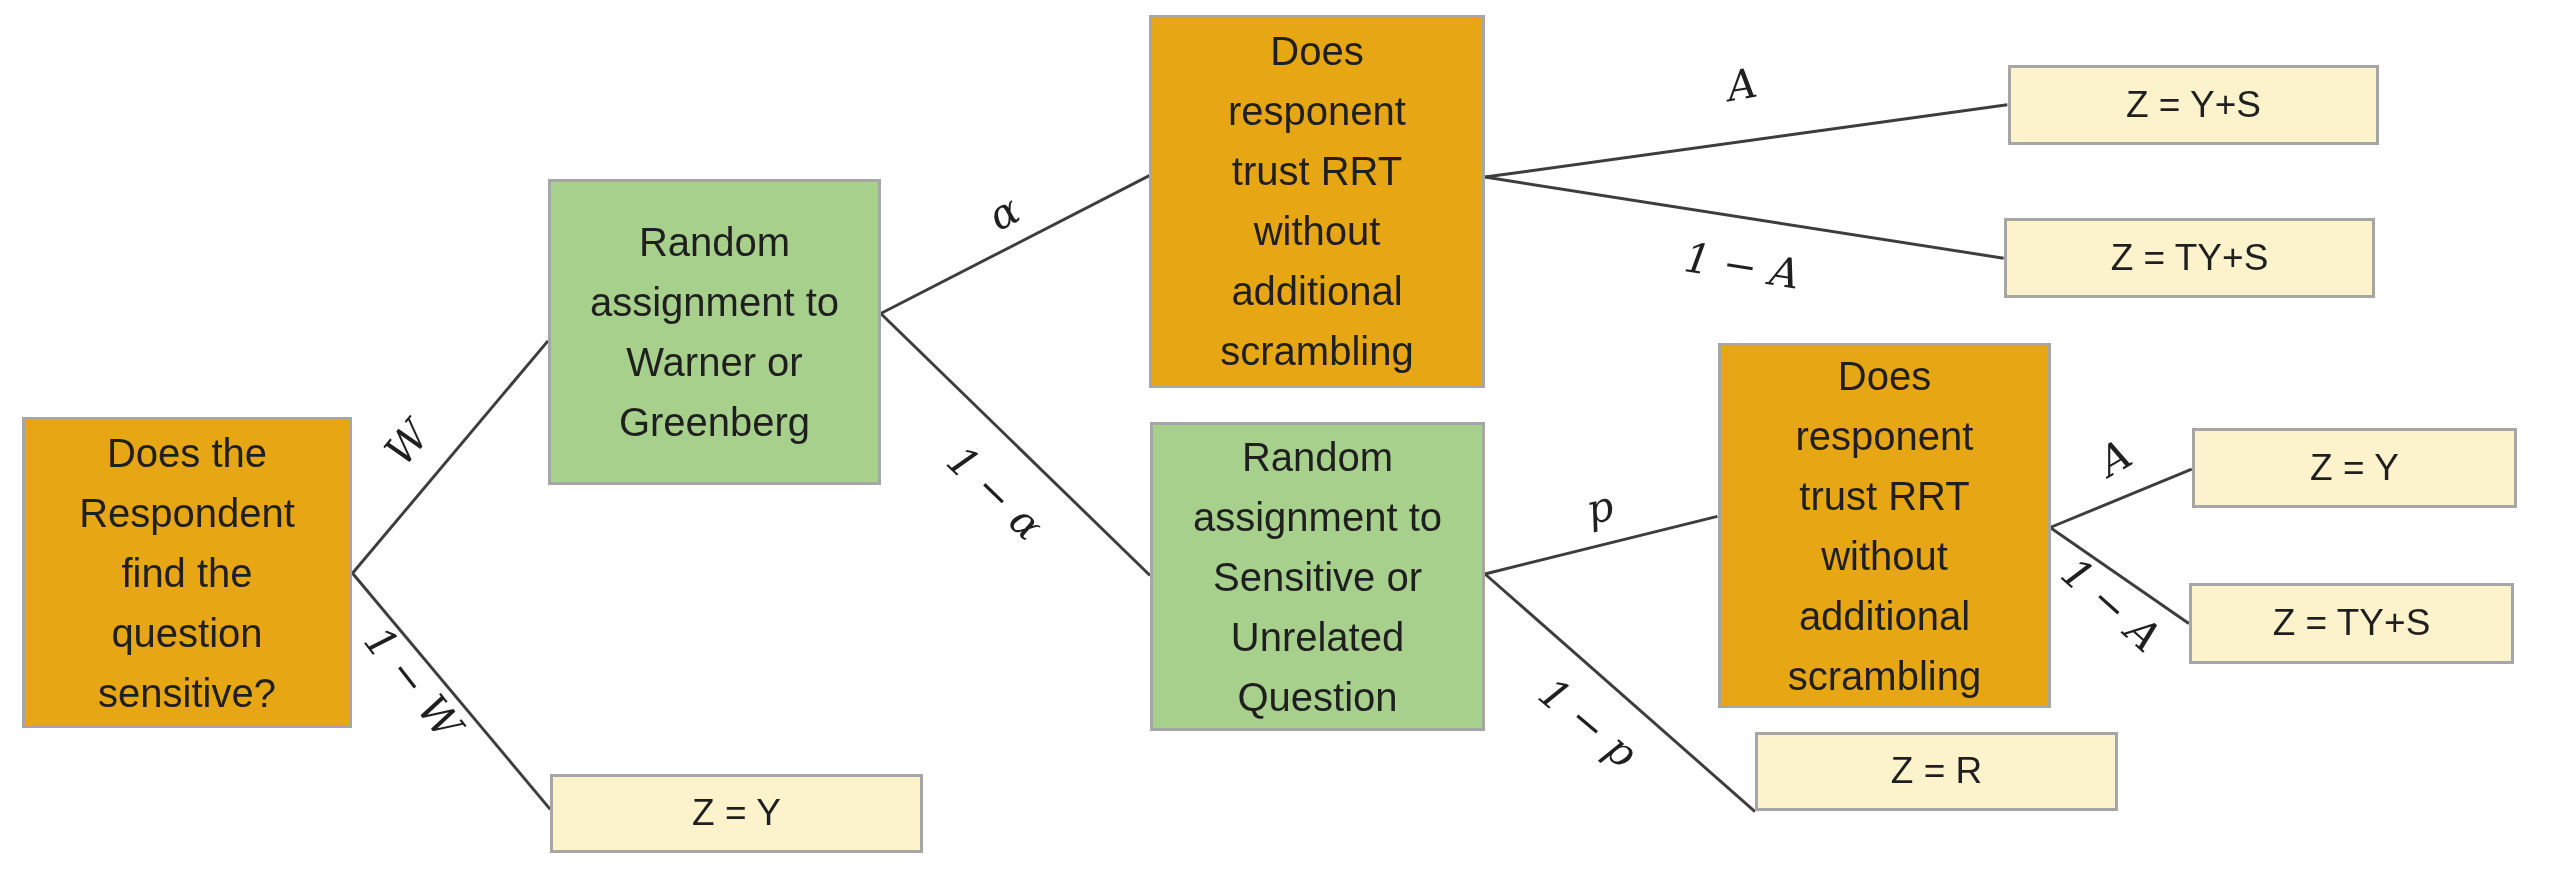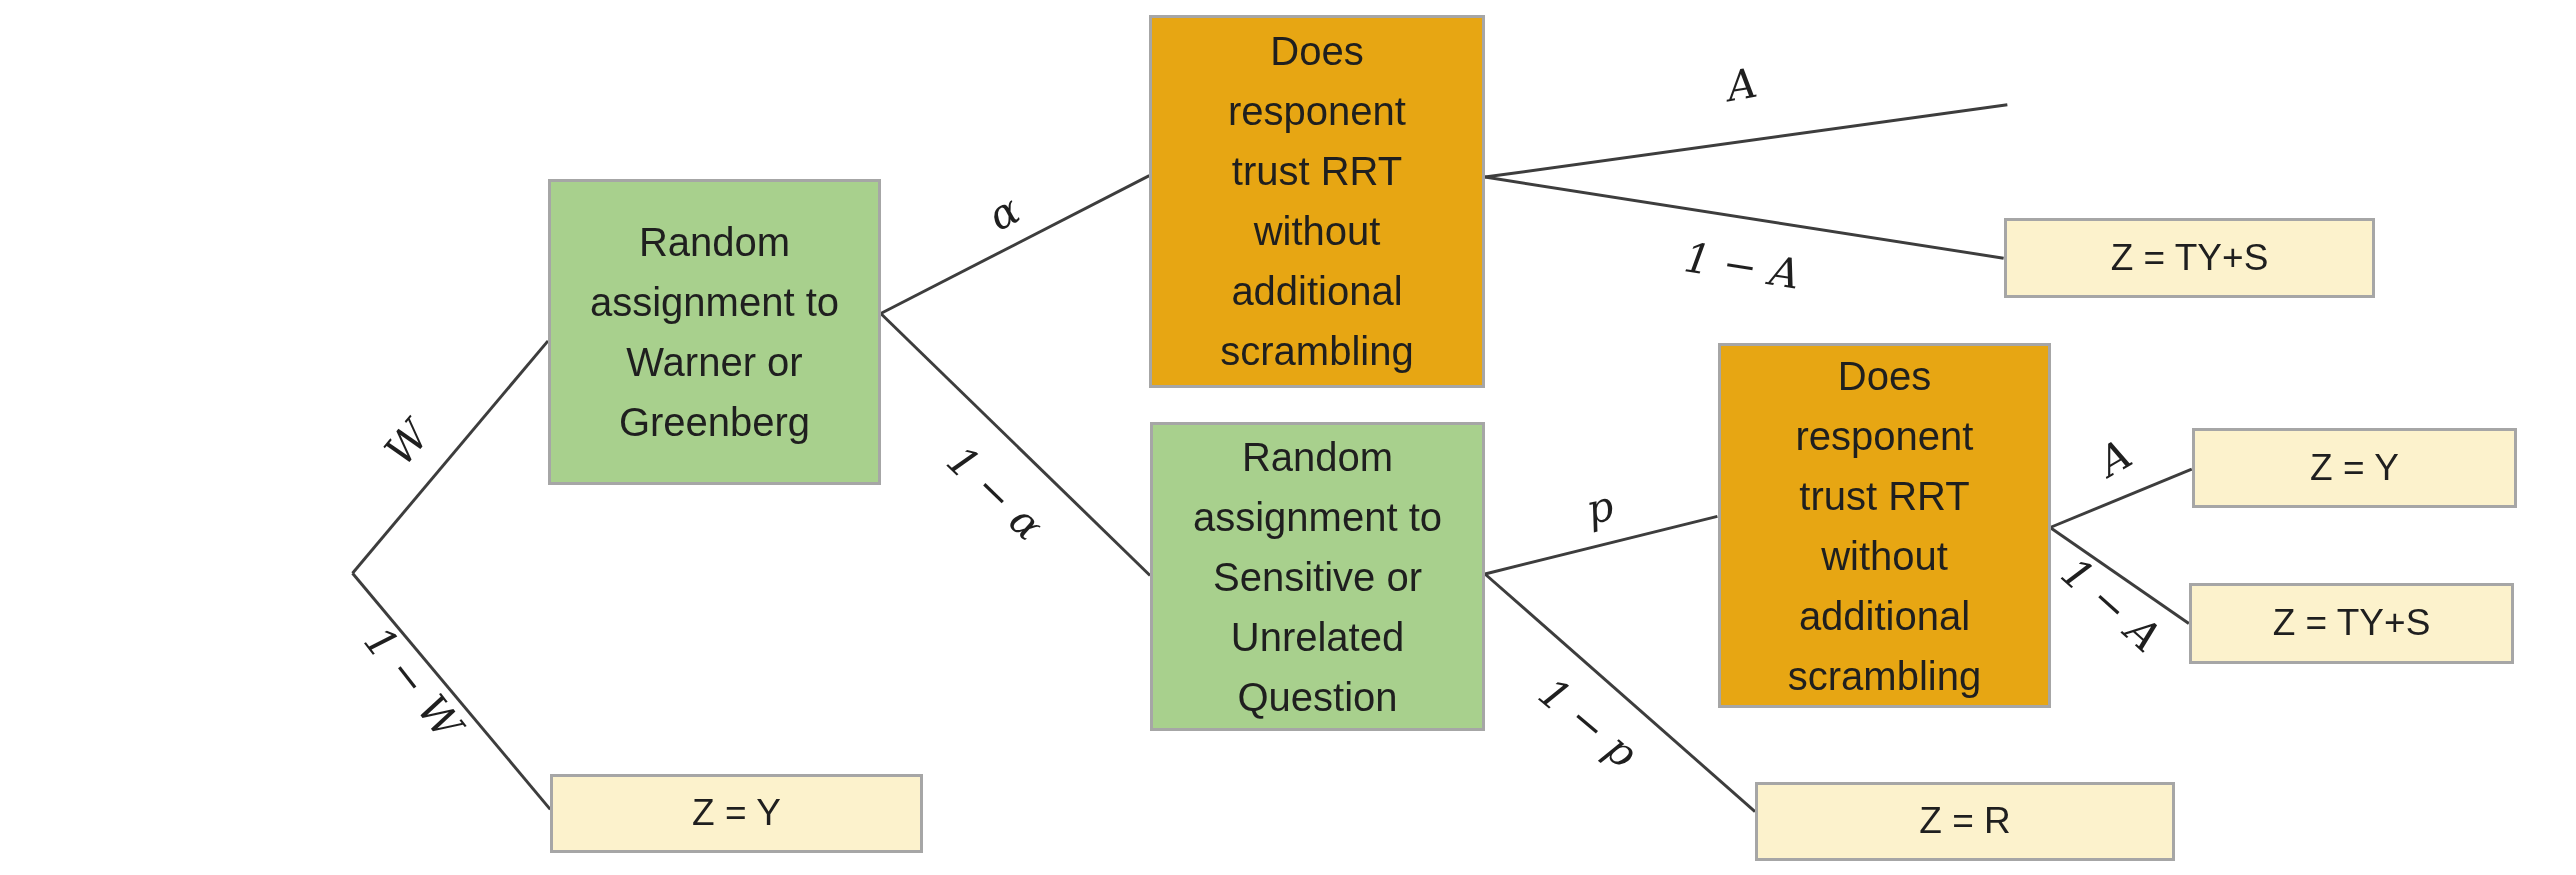--- a/index.html
+++ b/index.html
@@ -33,21 +33,21 @@
   
   #n-root        { left: 22px;   top: 417px;  width: 330px; height: 311px; }
   #n-warner      { left: 548px;  top: 179px;  width: 333px; height: 306px; }
   #n-trust1      { left: 1149px; top: 14.8px;   width: 336px; height: 373px; }
   #n-sensitive   { left: 1150px; top: 422px;  width: 335px; height: 309px; }
   #n-trust2      { left: 1718px; top: 343px;  width: 333px; height: 365px; }
   #n-z-ys        { left: 2008px; top: 65px;   width: 371px; height: 80px; }
   #n-z-tys-top   { left: 2004px; top: 218px;  width: 371px; height: 80px; }
   #n-z-y-right   { left: 2192px; top: 428px;  width: 325px; height: 80px; }
   #n-z-tys-right { left: 2189px; top: 583px;  width: 325px; height: 81px; }
-  #n-z-r         { left: 1755px; top: 782px; width: 420px; height: 79px; }
+  #n-z-r         { left: 1755px; top: 732px; width: 363px; height: 79px; }
   #n-z-y-bottom  { left: 550px;  top: 774px; width: 373px; height: 79px; }
 
   .edge-label {
     position: absolute;
     font-family: "DejaVu Serif", serif;
     font-style: italic;
     font-size: 41px;
     color: #1f1f1f;
     white-space: nowrap;
   }
@@ -74,20 +74,25 @@
     <line x1="1193" y1="425" x2="1557" y2="238" stroke-width="4" stroke="#3d3d3d"></line>
     <line x1="1193" y1="425" x2="1558" y2="780" stroke-width="4" stroke="#3d3d3d"></line>
     <line x1="2012" y1="240" x2="2720" y2="142" stroke-width="4" stroke="#3d3d3d"></line>
     <line x1="2012" y1="240" x2="2715" y2="350" stroke-width="4" stroke="#3d3d3d"></line>
     <line x1="2012" y1="778" x2="2327" y2="700" stroke-width="4" stroke="#3d3d3d"></line>
     <line x1="2012" y1="778" x2="2378" y2="1100" stroke-width="4" stroke="#3d3d3d"></line>
     <line x1="2778" y1="715" x2="2970" y2="636" stroke-width="4" stroke="#3d3d3d"></line>
     <line x1="2778" y1="715" x2="2966" y2="845" stroke-width="4" stroke="#3d3d3d"></line>
   </svg>
 
+  <div id="n-root" class="node big" style="background-color: rgb(231, 166, 19); border-color: rgb(166, 166, 166); color: rgb(31, 31, 31);">Does the
+Respondent
+find the
+question
+sensitive?</div>
 
   <div id="n-warner" class="node big" style="background-color: rgb(168, 208, 141); border-color: rgb(166, 166, 166); color: rgb(31, 31, 31);">Random
 assignment to
 Warner or
 Greenberg</div>
 
   <div id="n-trust1" class="node big" style="background-color: rgb(231, 166, 19); border-color: rgb(166, 166, 166); color: rgb(31, 31, 31);">Does
 responent
 trust RRT
 without
@@ -100,20 +105,21 @@
 Unrelated
 Question</div>
 
   <div id="n-trust2" class="node big" style="background-color: rgb(231, 166, 19); border-color: rgb(166, 166, 166); color: rgb(31, 31, 31);">Does
 responent
 trust RRT
 without
 additional
 scrambling</div>
 
+  <div id="n-z-ys" class="node leaf" style="background-color: rgb(252, 242, 204); border-color: rgb(166, 166, 166); color: rgb(31, 31, 31);">Z = Y+S</div>
 
   <div id="n-z-tys-top" class="node leaf" style="background-color: rgb(252, 242, 204); border-color: rgb(166, 166, 166); color: rgb(31, 31, 31);">Z = TY+S</div>
 
   <div id="n-z-y-right" class="node leaf" style="background-color: rgb(252, 242, 204); border-color: rgb(166, 166, 166); color: rgb(31, 31, 31);">Z = Y</div>
 
   <div id="n-z-tys-right" class="node leaf" style="background-color: rgb(252, 242, 204); border-color: rgb(166, 166, 166); color: rgb(31, 31, 31);">Z = TY+S</div>
 
   <div id="n-z-r" class="node leaf" style="background-color: rgb(252, 242, 204); border-color: rgb(166, 166, 166); color: rgb(31, 31, 31);">Z = R</div>
 
   <div id="n-z-y-bottom" class="node leaf" style="background-color: rgb(252, 242, 204); border-color: rgb(166, 166, 166); color: rgb(31, 31, 31);">Z = Y</div>

